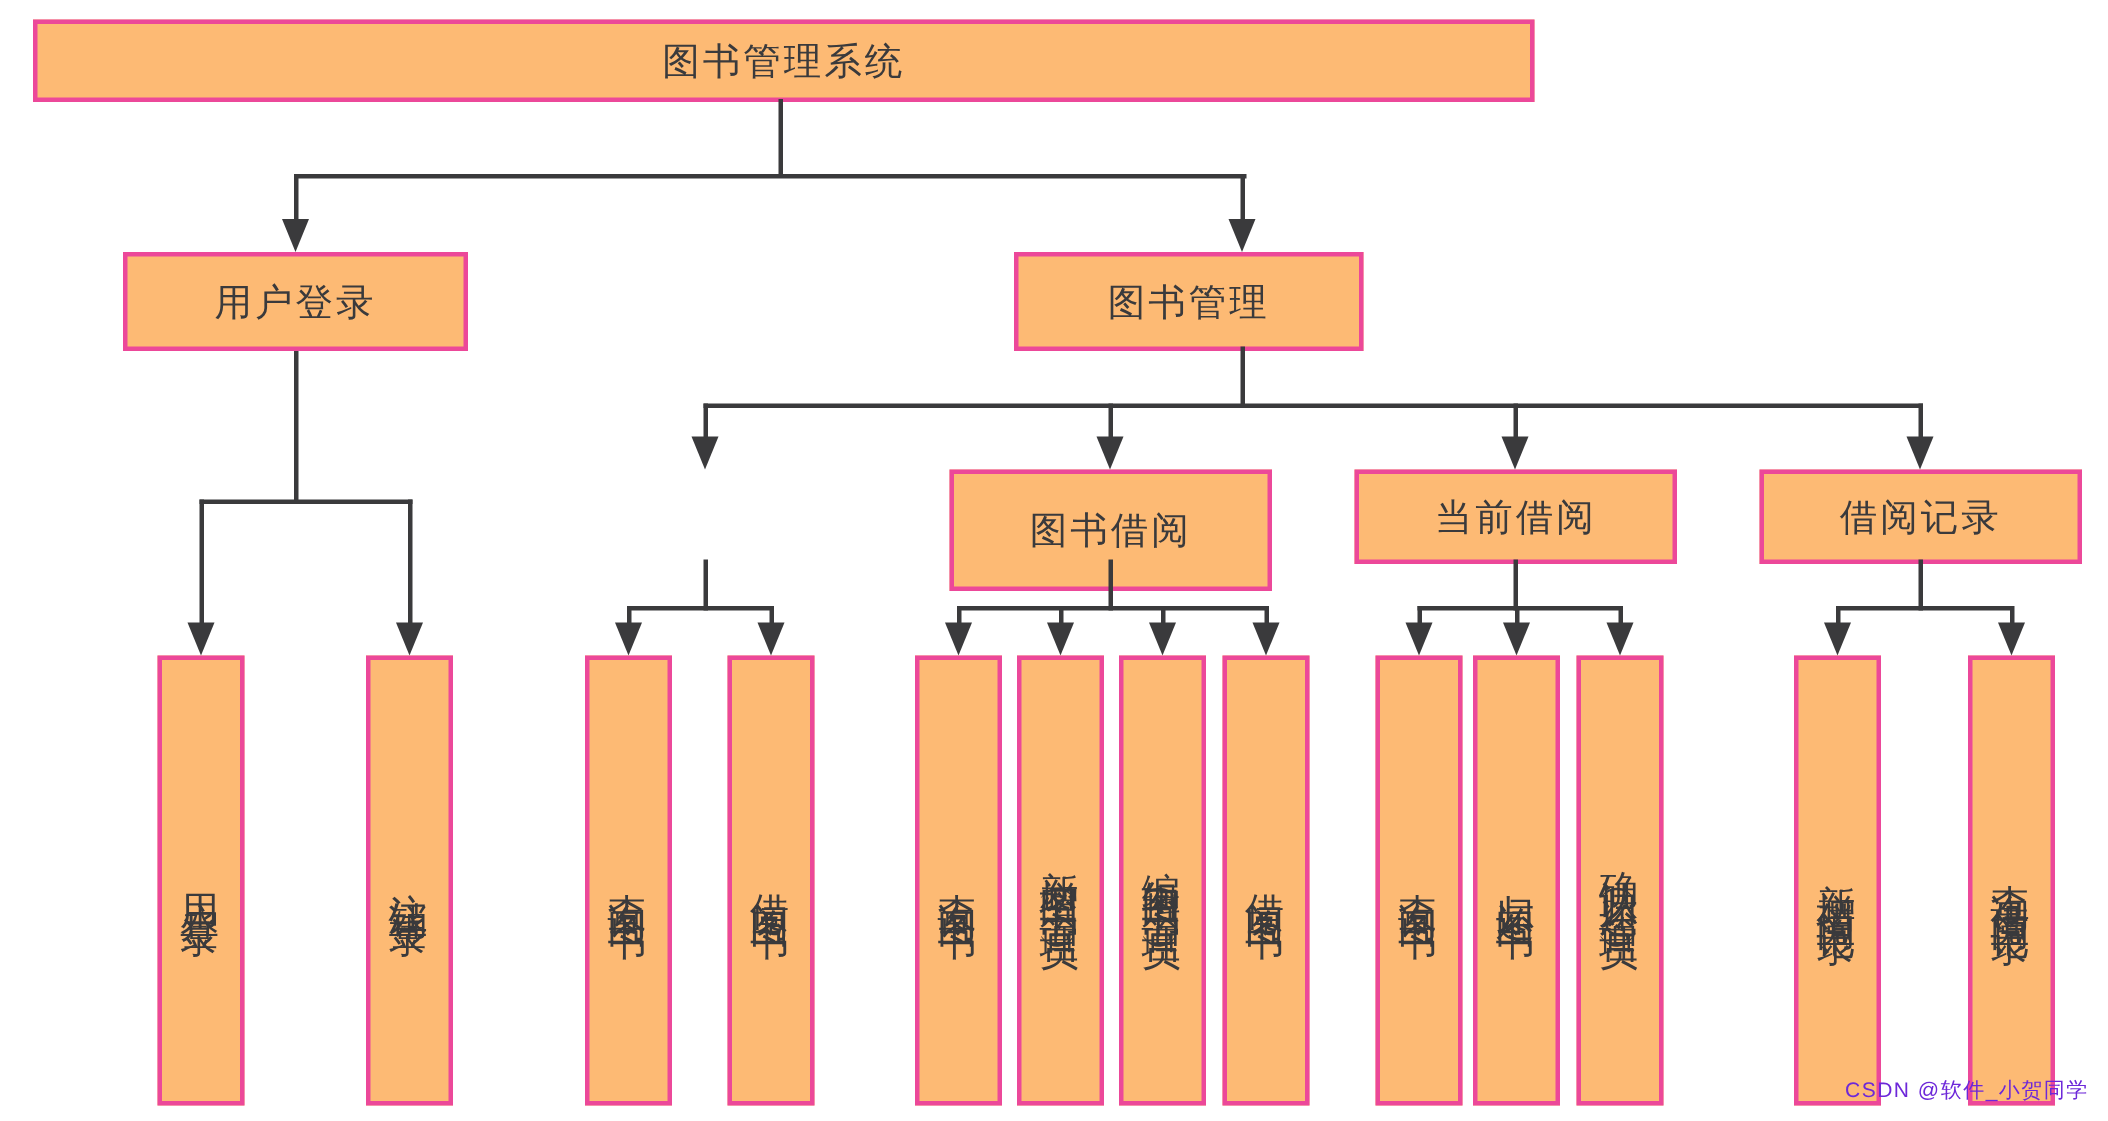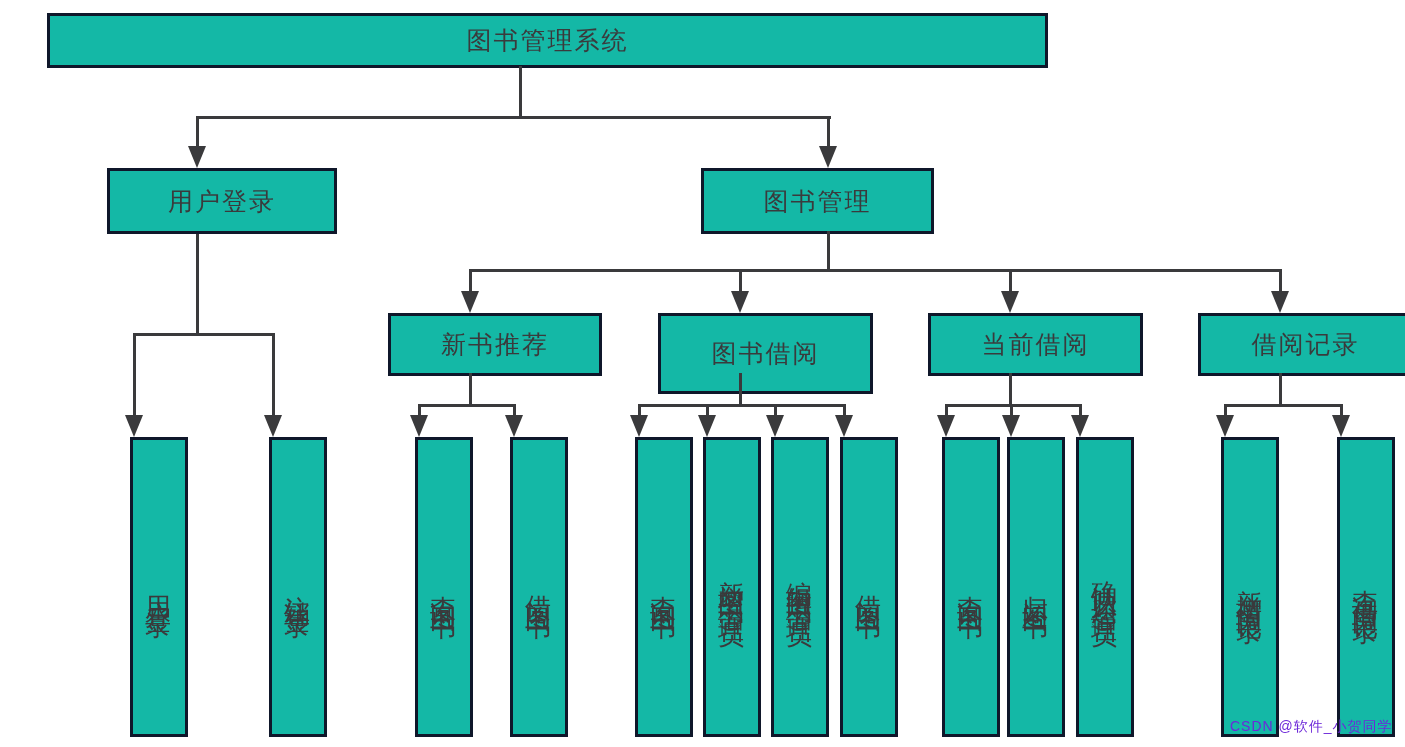--- a/index.html
+++ b/index.html
@@ -3,23 +3,23 @@
 <meta charset="utf-8">
 <style>
   html,body{margin:0;padding:0;background:#fff;}
   #stage{
     position:relative;width:1405px;height:747px;background:#ffffff;
     font-family:"Liberation Sans","DejaVu Sans",sans-serif;
     color:#3a3a3c;overflow:hidden;
   }
   .box{
     position:absolute;box-sizing:border-box;
-    border:3px solid #0f172a;background:#14b8a6;
+    border:3px solid #ec4899;background:#fdba74;
     display:flex;align-items:center;justify-content:center;
-    font-size:25px;letter-spacing:2px;white-space:nowrap;margin-left:25px;
+    font-size:25px;letter-spacing:2px;white-space:nowrap;
   }
   .vbox{
     writing-mode:vertical-rl;
     font-size:26px;letter-spacing:6px;white-space:normal;
   }
   .l{position:absolute;background:#3a3a3c;}
   .ah{
     position:absolute;width:0;height:0;
     border-left:9px solid transparent;border-right:9px solid transparent;
     border-top:22px solid #3a3a3c;
@@ -32,21 +32,20 @@
 </head>
 <body>
 
 <div id="stage">
 
   <div class="box" style="left:22px;top:13px;width:1001px;height:55px;">图书管理系统</div>
 
   <div class="box" style="left:82px;top:168px;width:230px;height:66px;">用户登录</div>
   <div class="box" style="left:676px;top:168px;width:233px;height:66px;">图书管理</div>
 
-  <div class="box" style="left:363px;top:313px;width:214px;height:63px;">新书推荐</div>
   <div class="box" style="left:633px;top:313px;width:215px;height:81px;">图书借阅</div>
   <div class="box" style="left:903px;top:313px;width:215px;height:63px;">当前借阅</div>
   <div class="box" style="left:1173px;top:313px;width:215px;height:63px;">借阅记录</div>
 
   <div class="box vbox" style="left:105px;top:437px;width:58px;height:300px;">用户登录</div>
   <div class="box vbox" style="left:244px;top:437px;width:58px;height:300px;">注销登录</div>
 
   <div class="box vbox" style="left:390px;top:437px;width:58px;height:300px;">查询图书</div>
   <div class="box vbox" style="left:485px;top:437px;width:58px;height:300px;">借阅图书</div>
 

